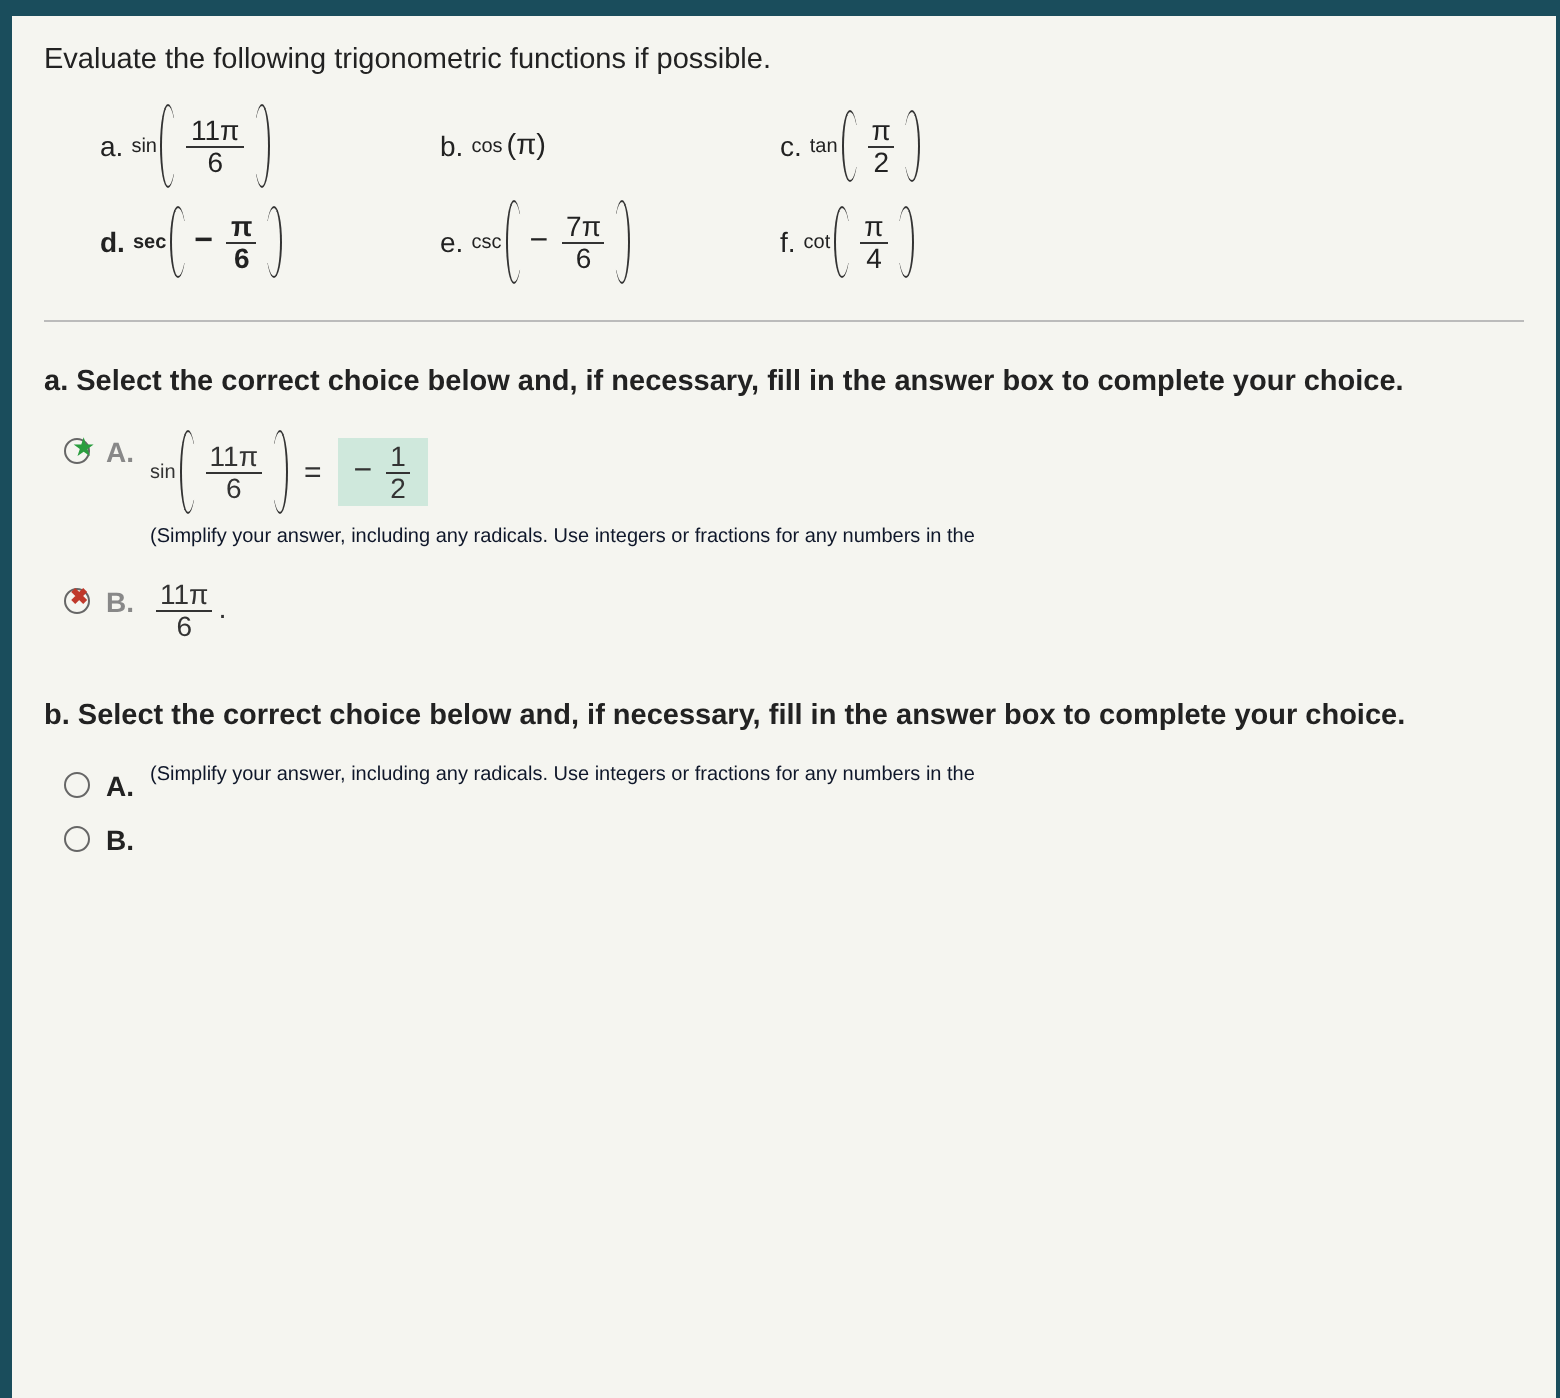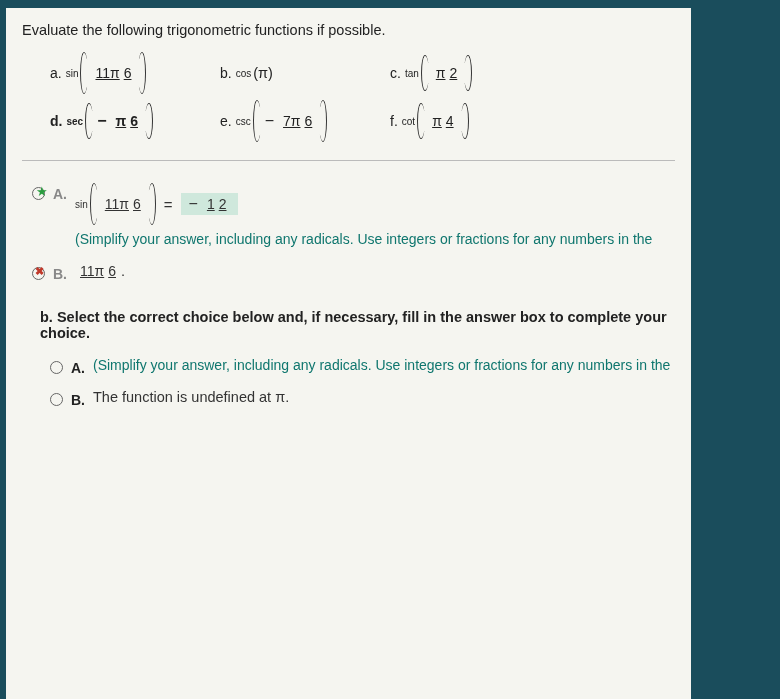--- a/index.html
+++ b/index.html
@@ -9,21 +9,21 @@
     font-family: Arial, sans-serif;
     background: #1a4d5c;
     width: 780px;
     height: 699px;
     overflow: hidden;
   }
   .page {
     background: #f5f5f0;
     margin: 8px 0 0 6px;
     padding: 14px 16px;
-    width: 685px;
+    width: 772px;
     height: 691px;
     color: #333;
     font-size: 14.5px;
   }
   .prompt {
     margin-bottom: 14px;
     color: #222;
   }
   .func-row {
     display: flex;
@@ -50,26 +50,25 @@
     width: 7px;
     height: 40px;
     border: 1.5px solid #333;
     border-radius: 50%;
   }
   .paren::before { border-right: none; margin-right: 2px; }
   .paren::after  { border-left:  none; margin-left: 2px; }
   .paren.small::before, .paren.small::after { height: 34px; }
   .frac {
     display: inline-flex;
-    flex-direction: row;
+    flex-direction: column;
     align-items: center;
     font-size: 14px;
     line-height: 1.05;
     padding: 0 3px;
-    text-decoration: underline;
   }
   .frac .top { padding: 0 2px; }
   .frac .bar { border-top: 1.3px solid #333; width: 100%; }
   .frac .bot { padding: 0 2px; }
   .neg { margin: 0 4px 0 2px; font-size: 16px; }
   hr.sep {
     border: none;
     border-top: 1px solid #bbb;
     margin: 18px 0 22px 0;
   }
@@ -138,31 +137,31 @@
   .blank-box {
     display: inline-block;
     width: 22px;
     height: 16px;
     background: #d8d8d0;
     border: 1px solid #bbb;
     vertical-align: middle;
     margin: 0 2px;
   }
   .hint {
-    font-size: 14px;
-    color: #0f766e;
+    font-size: 10px;
+    color: #0f172a;
     padding-left: 0;
     margin-bottom: 12px;
   }
   .inline-frac-wrap {
     display:inline-flex;
     align-items:center;
     vertical-align:middle;
   }
-  .section-b { margin-top: 24px; margin-left: 18px; }
+  .section-b { margin-top: 24px; }
   .bold { font-weight: bold; }
 </style>
 </head>
 <body>
 
 <div class="page">
 
   <div class="prompt">Evaluate the following trigonometric functions if possible.</div>
 
   <div class="func-row">
@@ -228,20 +227,21 @@
           <span class="top">π</span>
           <span class="bar"></span>
           <span class="bot">4</span>
         </span>
       </span>
     </div>
   </div>
 
   <hr class="sep">
 
+  <div class="part-prompt bold">a. Select the correct choice below and, if necessary, fill in the answer box to complete your choice.</div>
 
   <div class="choice-row">
     <div class="radio star-green"></div>
     <div class="choice-label">A.</div>
     <div class="choice-body">
       <div class="eq-line">
         <span class="fname">sin</span>
         <span class="paren">
           <span class="frac">
             <span class="top">11π</span>
@@ -287,19 +287,16 @@
       <div class="radio"></div>
       <div class="choice-label bold" style="color:#222">A.</div>
       <div class="choice-body">
         <div class="hint">(Simplify your answer, including any radicals. Use integers or fractions for any numbers in the</div>
       </div>
     </div>
 
     <div class="choice-row">
       <div class="radio"></div>
       <div class="choice-label bold" style="color:#222">B.</div>
-      <div class="choice-body">
-        <span>The function is undefined at π.</span>
-      </div>
     </div>
   </div>
 
 </div>
 
 </body></html>

